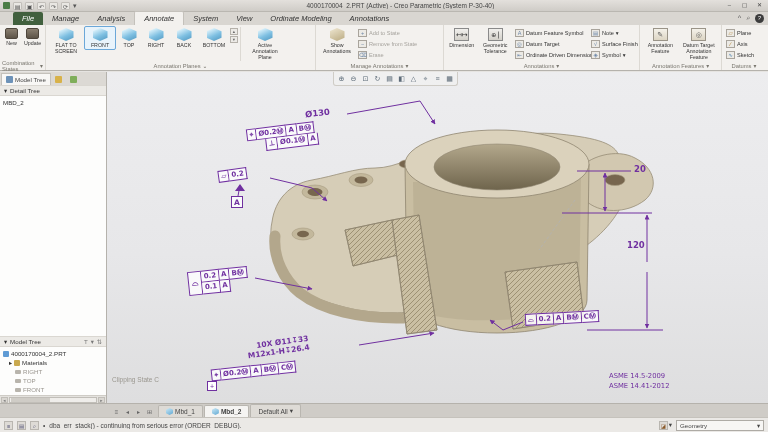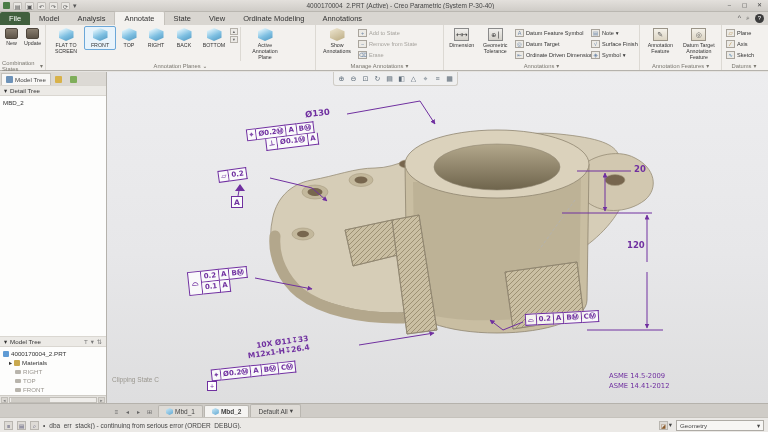--- a/index.html
+++ b/index.html
@@ -9,21 +9,21 @@
 
   
   .titlebar { height:12px; background:linear-gradient(#e3e0dc,#cfccc7); display:flex; align-items:center; padding:0 3px; font-size:7px; border-bottom:1px solid #bab7b1; }
   .qat { display:flex; gap:3px; align-items:center; }
   .qicon { width:9px; height:8px; font-size:6px; line-height:8px; text-align:center; color:#555; background:#e9e7e3; border:1px solid #c2bfba; border-radius:1px; }
   .title-text { flex:1; text-align:center; color:#444; font-size:6.5px; white-space:nowrap; overflow:hidden; }
   .winbtns { display:flex; gap:4px; }
   .winbtn { width:11px; height:9px; font-size:6px; line-height:8px; text-align:center; color:#444; }
 
   
-  .tabrow { height:13px; background:#d9d6d1; display:flex; align-items:flex-end; padding:0 0; position:relative; }
+  .tabrow { height:13px; background:#d9d6d1; display:flex; align-items:flex-end; padding:0 13px; position:relative;font-style:italic; }
   .rtab { font-size:7.5px; padding:2px 9px 2px; color:#333; border-radius:2px 2px 0 0; }
   .rtab.file { background:#41603e; color:#fff; }
   .rtab.active { background:#f3f1ee; border:1px solid #c4c1bb; border-bottom:none; }
   .tabrow-right { position:absolute; right:4px; top:1px; display:flex; gap:5px; align-items:center; }
   .mini-ico { font-size:7px; color:#555; line-height:10px; }
   .help-ico { width:9px; height:9px; background:#3c3c3c; color:#fff; border-radius:50%; font-size:6px; line-height:9px; text-align:center; }
 
   
   .ribbon { height:46px; background:#f3f1ee; border-bottom:1px solid #b5b2ac; display:flex; }
   .rgroup { display:flex; flex-direction:column; border-right:1px solid #dcd9d3; padding:1px 2px 0 2px; }
@@ -108,24 +108,24 @@
     <div class="title-text">4000170004_2.PRT (Active) - Creo Parametric (System P-30-40)</div>
     <div class="winbtns">
       <span class="winbtn">–</span>
       <span class="winbtn">▢</span>
       <span class="winbtn">✕</span>
     </div>
   </div>
 
   <div class="tabrow">
     <span class="rtab file">File</span>
-    <span class="rtab">Model</span>
+    <span class="rtab">Manage</span>
     <span class="rtab">Analysis</span>
     <span class="rtab active">Annotate</span>
-    <span class="rtab">State</span>
+    <span class="rtab">System</span>
     <span class="rtab">View</span>
     <span class="rtab">Ordinate Modeling</span>
     <span class="rtab">Annotations</span>
     <div class="tabrow-right">
       <span class="mini-ico">^</span>
       <span class="mini-ico">⌕</span>
       <span class="help-ico">?</span>
     </div>
   </div>
 

